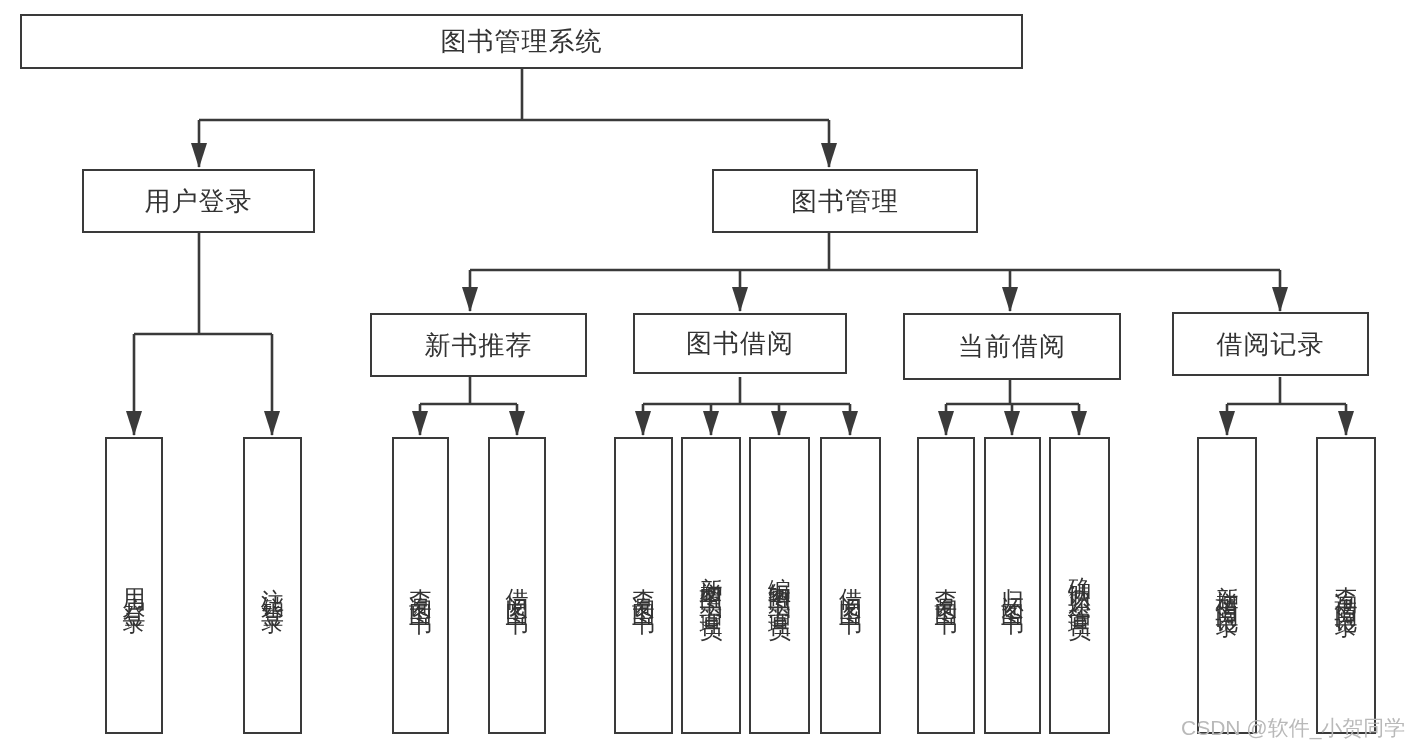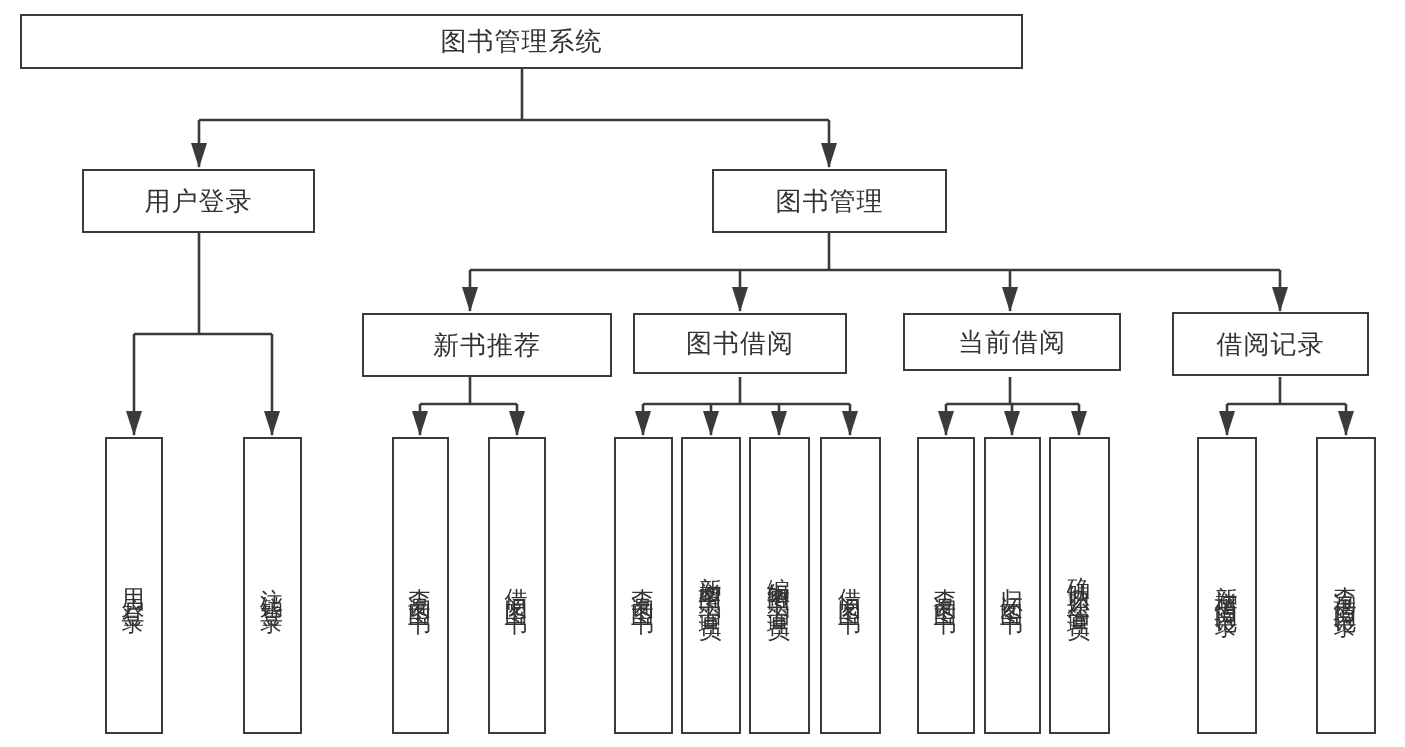--- a/index.html
+++ b/index.html
@@ -37,20 +37,21 @@
     box-sizing:border-box;
     border:2.6px solid var(--line);
     background:var(--background);
     display:flex;
     align-items:center;
     justify-content:center;
     color:var(--text);
     font-size:26px;
     letter-spacing:1px;
     white-space:nowrap;
+    font-family:Liberation Serif, serif;
   }
   .vbox{
     writing-mode:vertical-rl;
     text-orientation:mixed;
     font-size:23px;
     letter-spacing:8px;
     white-space:normal;
   }
   .vbox.long{
     letter-spacing:6px;
@@ -102,38 +103,39 @@
     <path d="M946 404V435" marker-end="url(#arw)"></path>
     <path d="M1012 404V435" marker-end="url(#arw)"></path>
     <path d="M1079 404V435" marker-end="url(#arw)"></path>
     <path d="M1227 404V435" marker-end="url(#arw)"></path>
     <path d="M1346 404V435" marker-end="url(#arw)"></path>
   </svg>
 
   <div class="box" style="left:20px;top:14px;width:1003px;height:55px">图书管理系统</div>
 
   <div class="box" style="left:82px;top:169px;width:233px;height:64px">用户登录</div>
-  <div class="box" style="left:712px;top:169px;width:235px;height:64px">图书管理</div>
+  <div class="box" style="left:712px;top:169px;width:266px;height:64px">图书管理</div>
 
-  <div class="box" style="left:362px;top:313px;width:250px;height:64px">新书推荐</div>
+  <div class="box" style="left:370px;top:313px;width:217px;height:64px">新书推荐</div>
   <div class="box" style="left:633px;top:313px;width:214px;height:61px">图书借阅</div>
-  <div class="box" style="left:903px;top:313px;width:218px;height:58px">当前借阅</div>
+  <div class="box" style="left:903px;top:313px;width:218px;height:67px">当前借阅</div>
   <div class="box" style="left:1172px;top:312px;width:197px;height:64px">借阅记录</div>
 
   <div class="box vbox" style="left:105px;top:437px;width:58px;height:297px">用户登录</div>
   <div class="box vbox" style="left:243px;top:437px;width:59px;height:297px">注销登录</div>
 
   <div class="box vbox" style="left:392px;top:437px;width:57px;height:297px">查询图书</div>
   <div class="box vbox" style="left:488px;top:437px;width:58px;height:297px">借阅图书</div>
 
   <div class="box vbox" style="left:614px;top:437px;width:59px;height:297px">查询图书</div>
   <div class="box vbox long" style="left:681px;top:437px;width:60px;height:297px">新增图书（管理员）</div>
   <div class="box vbox long" style="left:749px;top:437px;width:61px;height:297px">编辑图书（管理员）</div>
   <div class="box vbox" style="left:820px;top:437px;width:61px;height:297px">借阅图书</div>
 
   <div class="box vbox" style="left:917px;top:437px;width:58px;height:297px">查询图书</div>
   <div class="box vbox" style="left:984px;top:437px;width:57px;height:297px">归还图书</div>
   <div class="box vbox long" style="left:1049px;top:437px;width:61px;height:297px">确认归还（管理员）</div>
 
   <div class="box vbox long" style="left:1197px;top:437px;width:60px;height:297px">新增借阅记录</div>
   <div class="box vbox long" style="left:1316px;top:437px;width:60px;height:297px">查询借阅记录</div>
 
+  <div class="watermark">CSDN @软件_小贺同学</div>
 </div>
 
 </body></html>

